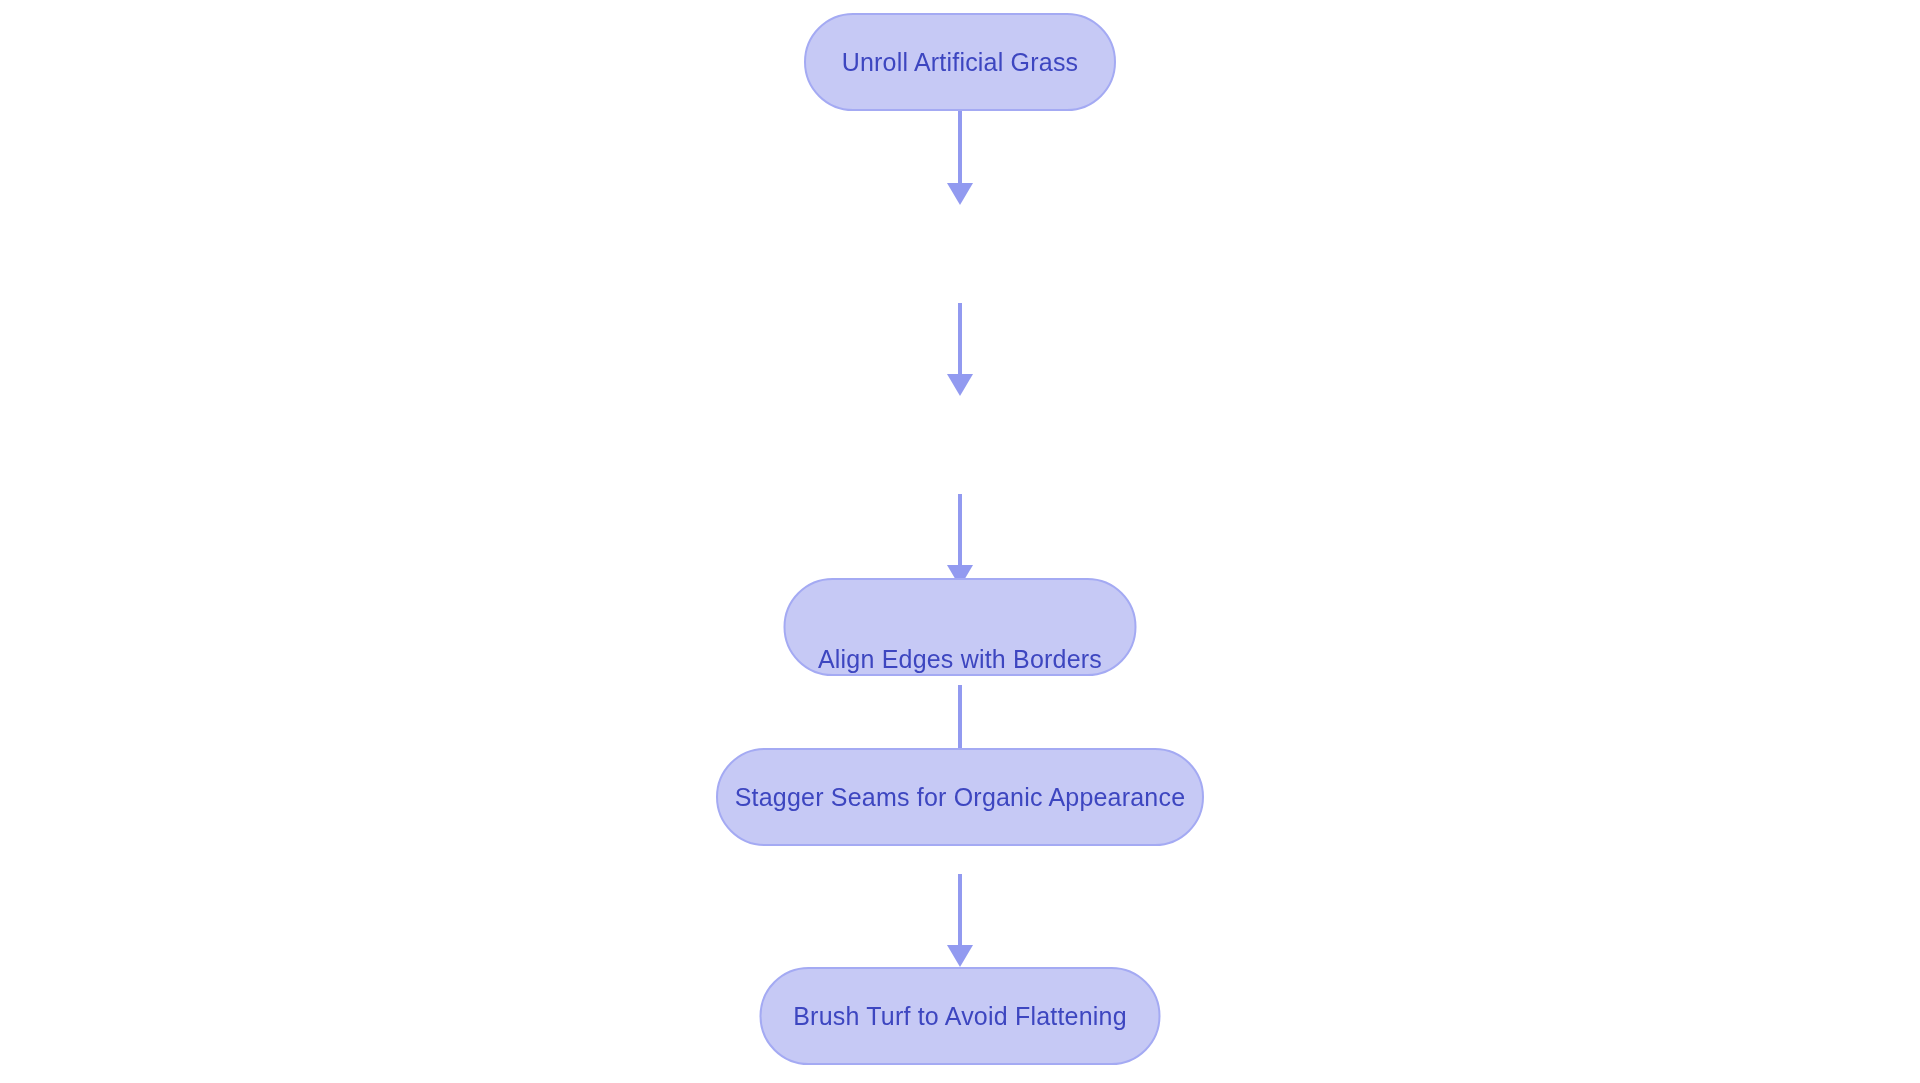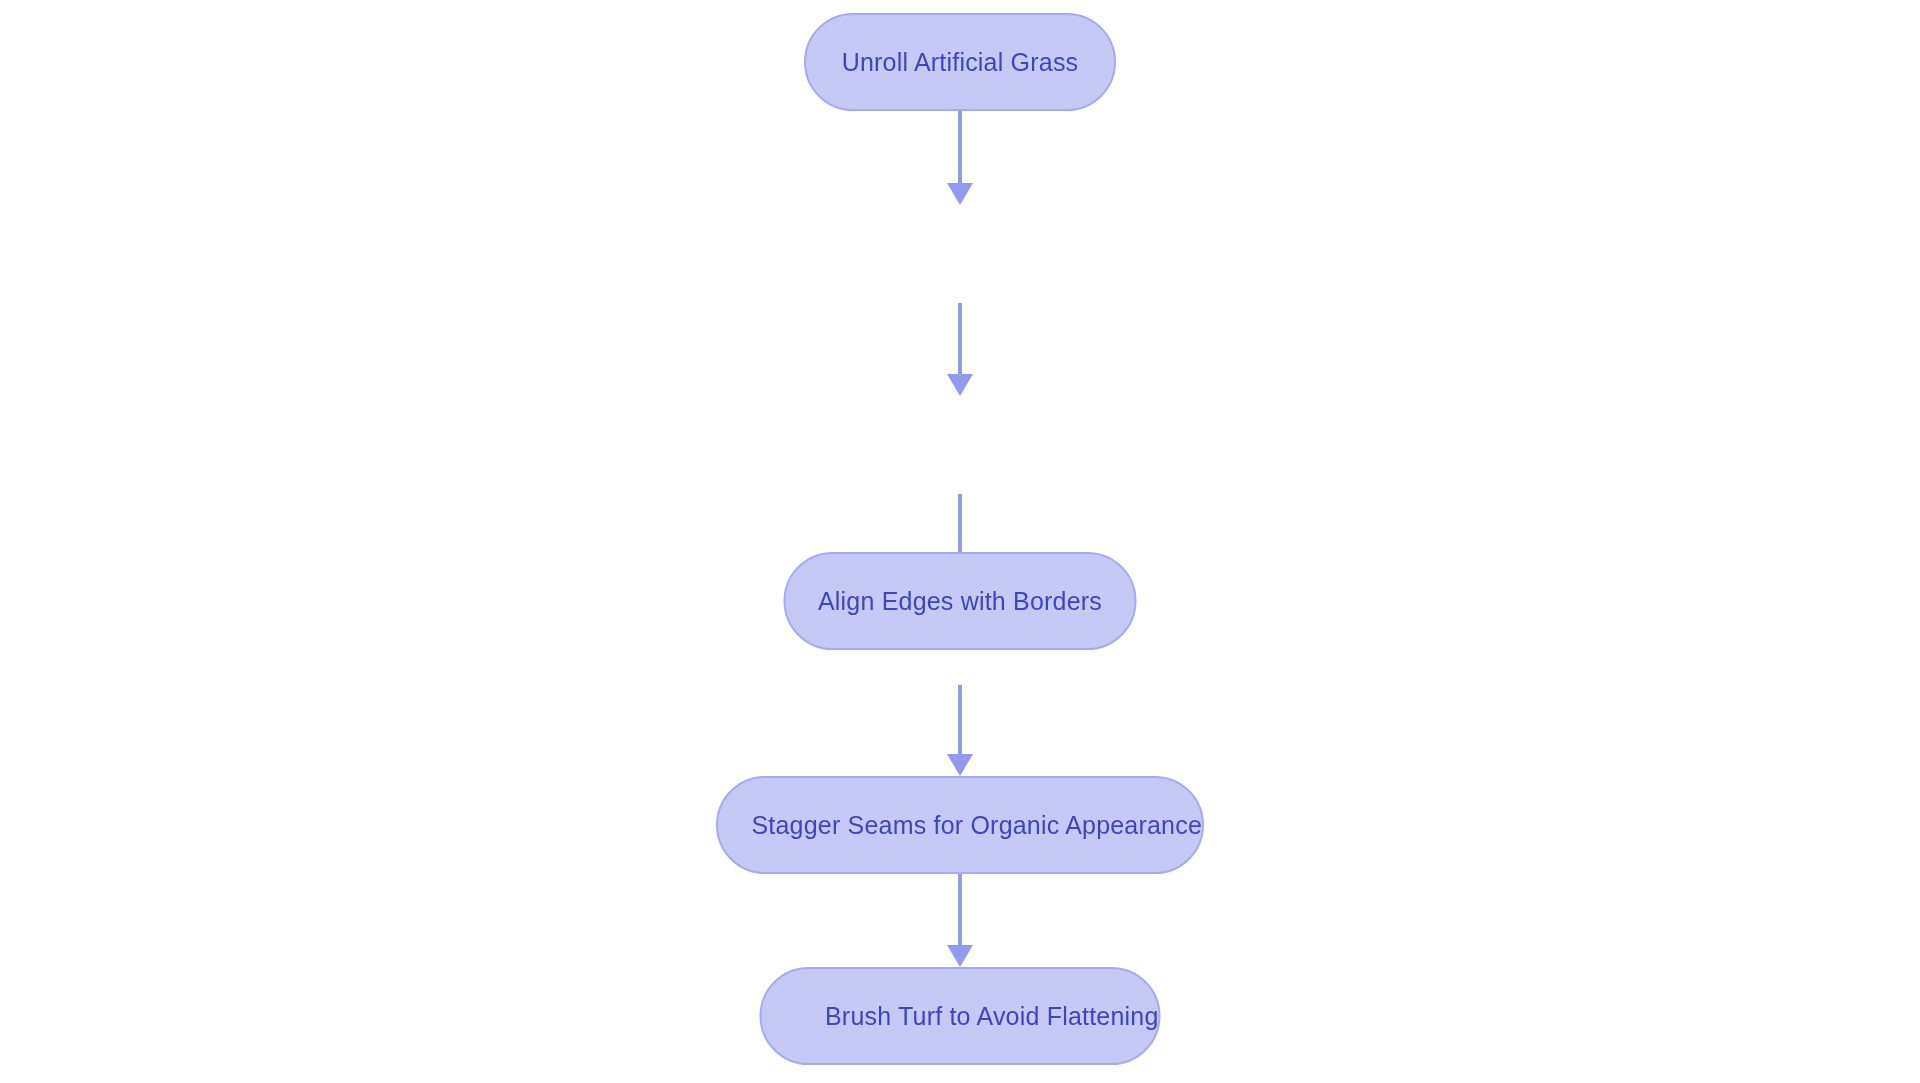--- a/index.html
+++ b/index.html
@@ -30,23 +30,23 @@
     color: var(--node-text, #3d46c0);
     font-size: 25px;
     font-weight: 500;
     letter-spacing: 0.2px;
     white-space: nowrap;
     text-align: center;
   }
   .n1 { top: 13px;  width: 312px; }
   .n2 { top: 205px; width: 432px; }
   .n3 { top: 396px; width: 605px; }
-  .n4 { top: 552px; width: 353px; }
-  .n5 { top: 776px; width: 488px; justify-content: flex-end; }
-  .n6 { top: 967px; width: 401px; justify-content: flex-end; }
+  .n4 { top: 578px; width: 353px; align-items: flex-end; }
+  .n5 { top: 748px; width: 488px; }
+  .n6 { top: 967px; width: 401px; }
 
   .arrow {
     position: absolute;
     left: 50%;
     transform: translateX(-50%);
     width: 28px;
     display: flex;
     flex-direction: column;
     align-items: center;
   }

